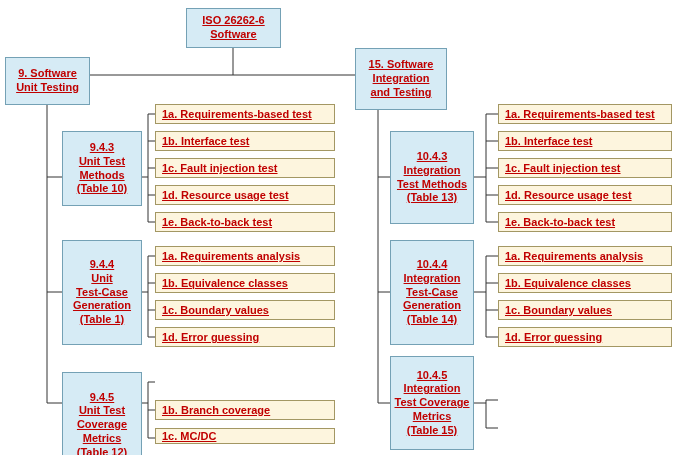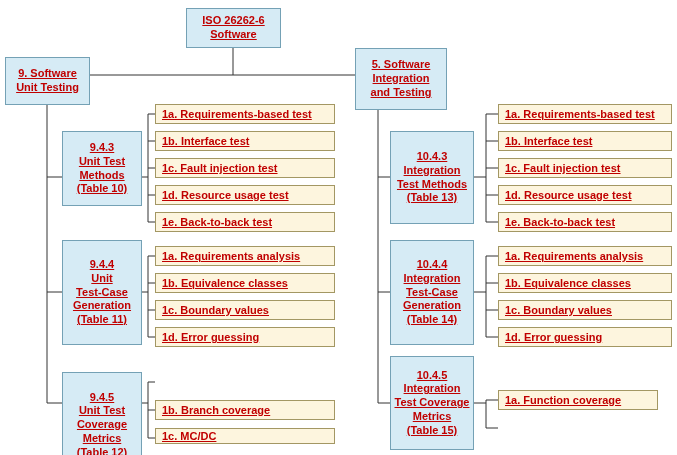--- a/index.html
+++ b/index.html
@@ -39,33 +39,33 @@
       M474 177 H486 M486 114 V222 M486 114 H498 M486 141 H498 M486 168 H498 M486 195 H498 M486 222 H498
       M474 292 H486 M486 256 V337 M486 256 H498 M486 283 H498 M486 310 H498 M486 337 H498
       M474 403 H486 M486 400 V428 M486 400 H498 M486 428 H498"></path>
   </svg>
 
   <div class="node cat" style="left:186px;top:8px;width:95px;height:40px;">ISO 26262-6
 Software</div>
 
   <div class="node cat" style="left:5px;top:57px;width:85px;height:48px;">9. Software
 Unit Testing</div>
-  <div class="node cat" style="left:355px;top:48px;width:92px;height:62px;">5. Software
+  <div class="node cat" style="left:355px;top:48px;width:92px;height:62px;">15. Software
 Integration
 and Testing</div>
 
   <div class="node cat" style="left:62px;top:131px;width:80px;height:75px;">9.4.3
 Unit Test
 Methods
 (Table 10)</div>
   <div class="node cat" style="left:62px;top:240px;width:80px;height:105px;">9.4.4
 Unit
 Test-Case
 Generation
-(Table 11)</div>
+(Table 1)</div>
   <div class="node cat" style="left:62px;top:372px;width:80px;height:106px;">9.4.5
 Unit Test
 Coverage
 Metrics
 (Table 12)</div>
 
   <div class="node cat" style="left:390px;top:131px;width:84px;height:93px;">10.4.3
 Integration
 Test Methods
 (Table 13)</div>
@@ -98,15 +98,14 @@
   <div class="node leaf" style="left:498px;top:131px;width:174px;height:20px;">1b. Interface test</div>
   <div class="node leaf" style="left:498px;top:158px;width:174px;height:20px;">1c. Fault injection test</div>
   <div class="node leaf" style="left:498px;top:185px;width:174px;height:20px;">1d. Resource usage test</div>
   <div class="node leaf" style="left:498px;top:212px;width:174px;height:20px;">1e. Back-to-back test</div>
 
   <div class="node leaf" style="left:498px;top:246px;width:174px;height:20px;">1a. Requirements analysis</div>
   <div class="node leaf" style="left:498px;top:273px;width:174px;height:20px;">1b. Equivalence classes</div>
   <div class="node leaf" style="left:498px;top:300px;width:174px;height:20px;">1c. Boundary values</div>
   <div class="node leaf" style="left:498px;top:327px;width:174px;height:20px;">1d. Error guessing</div>
 
-  <div class="node leaf" style="left:498px;top:390px;width:160px;height:20px;">1a. Function coverage</div>
 
 </div>
 
 </body></html>

